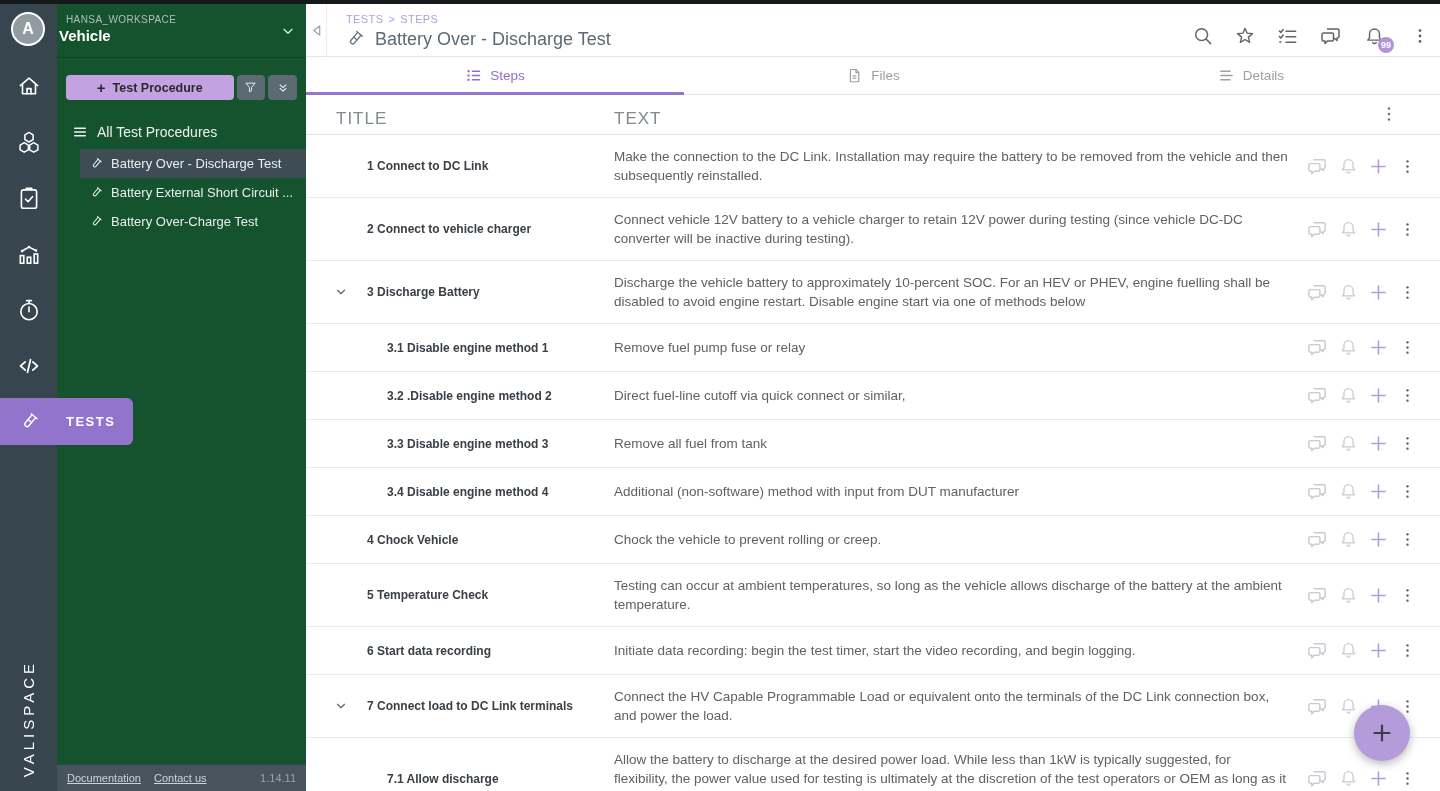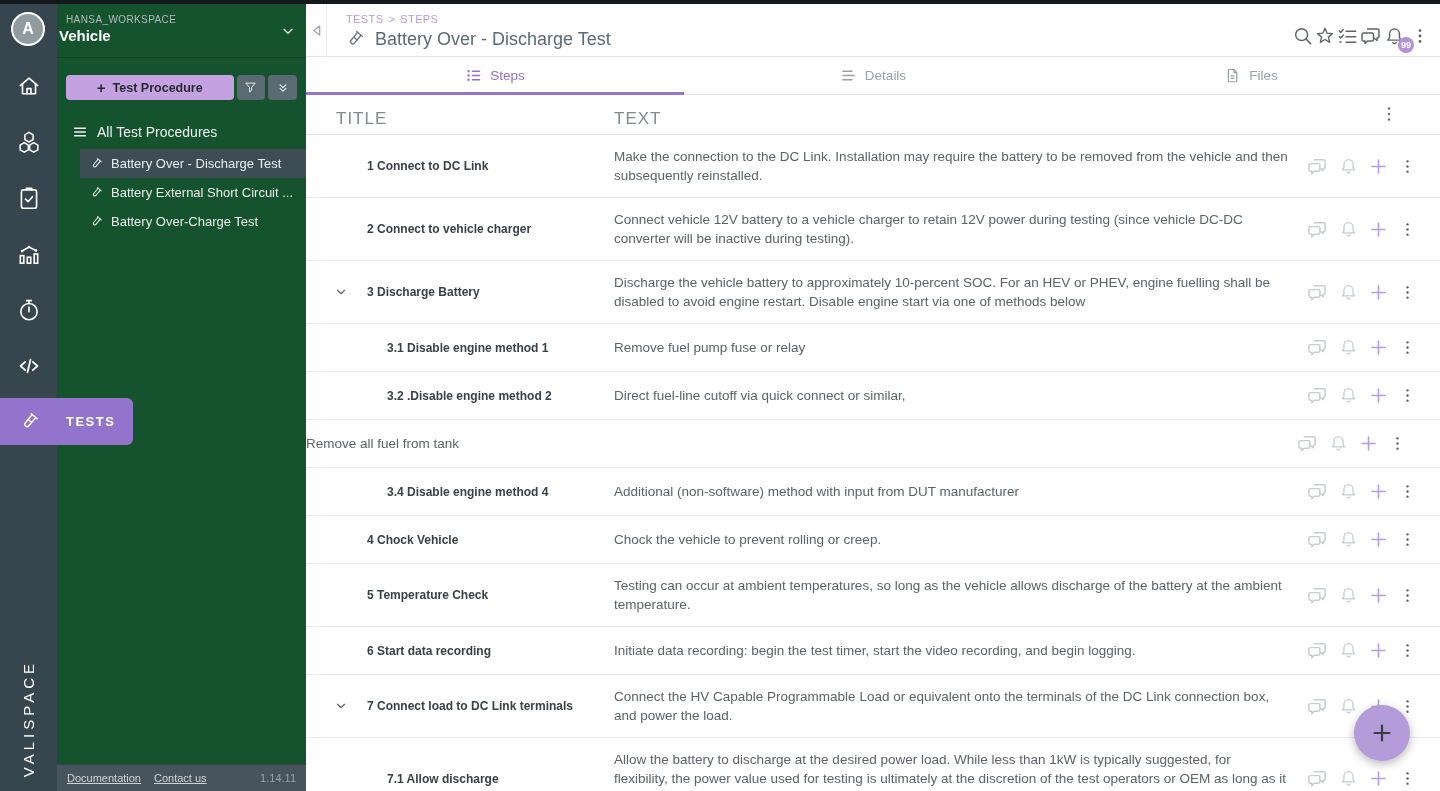--- a/index.html
+++ b/index.html
@@ -50,21 +50,21 @@
   
   .main { position:absolute; left:306px; top:4px; width:1134px; height:787px; background:#fff; }
 
   .content-header { position:relative; height:53px; border-bottom:1px solid #e2e4e6; }
   .collapse-strip { position:absolute; left:0; top:0; width:21px; height:53px; border-right:1px solid #ebedee;
                     display:flex; align-items:center; justify-content:center; cursor:pointer; }
   .crumbs { position:absolute; left:40px; top:9px; font-size:11px; color:#b39ddb; letter-spacing:0.4px; }
   .crumbs .sep { margin:0 5px; }
   .title-row { position:absolute; left:38px; top:25px; display:flex; align-items:center; gap:10px; }
   .page-title { font-size:18px; font-weight:500; color:#5b6a75; }
-  .header-icons { position:absolute; right:10px; top:0; height:64px; display:flex; align-items:center; color:#5f6368; }
+  .header-icons { position:absolute; right:10px; top:0; height:64px; display:flex; align-items:center; gap:20px; color:#5f6368; }
   .hicon { display:flex; cursor:pointer; position:relative; }
   .badge { position:absolute; right:-8px; bottom:-5px; min-width:16px; height:16px; border-radius:8px;
            background:#b293d8; color:#fff; font-size:9px; font-weight:bold; display:flex; align-items:center;
            justify-content:center; padding:0 3px; }
 
   
   .tabbar { display:flex; height:38px; border-bottom:1px solid #e2e4e6; }
   .tab { width:378px; display:flex; align-items:center; justify-content:center; gap:8px; font-size:13.5px;
          color:#9aa0a6; position:relative; cursor:pointer; }
   .tab.active { color:#8e6fc9; }
@@ -327,38 +327,38 @@
             <rect x="3.5" y="10.5" width="3" height="3" fill="currentColor" stroke="none"></rect>
             <path d="M10.5 12h10"></path>
             <rect x="3.5" y="16.5" width="3" height="3" fill="currentColor" stroke="none"></rect>
             <path d="M10.5 18h10"></path>
           </svg>
       </span>
       <span>Steps</span>
     </div>
     <div class="tab">
       <span>
-        <svg width="17" height="17" viewBox="0 0 24 24" fill="none" stroke="currentColor" stroke-width="2" stroke-linecap="round">
-            <path d="M4 6h13"></path>
-            <path d="M4 12h16"></path>
-            <path d="M4 18h13"></path>
-          </svg>
-      </span>
-      <span>Details</span>
-    </div>
-    <div class="tab">
-      <span>
         <svg width="17" height="17" viewBox="0 0 24 24" fill="none" stroke="currentColor" stroke-width="1.7" stroke-linejoin="round">
             <path d="M7 3.5h7l4 4V20a0.8 0.8 0 0 1-0.8 0.8H7a0.8 0.8 0 0 1-0.8-0.8V4.3A0.8 0.8 0 0 1 7 3.5z"></path>
             <path d="M14 3.5V7.8h4"></path>
             <path d="M9.3 12.5h5.4"></path>
             <path d="M9.3 15.8h5.4"></path>
           </svg>
       </span>
       <span>Files</span>
+    </div>
+    <div class="tab">
+      <span>
+        <svg width="17" height="17" viewBox="0 0 24 24" fill="none" stroke="currentColor" stroke-width="2" stroke-linecap="round">
+            <path d="M4 6h13"></path>
+            <path d="M4 12h16"></path>
+            <path d="M4 18h13"></path>
+          </svg>
+      </span>
+      <span>Details</span>
     </div>
   </div>
 
   <div class="table-header">
     <span class="th th-title">TITLE</span>
     <span class="th th-text">TEXT</span>
     <span class="th-kebab">
       <svg width="20" height="20" viewBox="0 0 24 24" fill="currentColor">
           <circle cx="12" cy="5.5" r="1.5"></circle>
           <circle cx="12" cy="12" r="1.5"></circle>
@@ -532,20 +532,21 @@
               <circle cx="12" cy="5.5" r="1.5"></circle>
               <circle cx="12" cy="12" r="1.5"></circle>
               <circle cx="12" cy="18.5" r="1.5"></circle>
             </svg>
       </span>
     </div>
   </div>
 
   <div class="row lvl1">
 
+    <div class="cell-title">3.3 Disable engine method 3</div>
     <div class="cell-text">Remove all fuel from tank</div>
     <div class="cell-actions">
       <span class="act comment">
         <svg width="23" height="23" viewBox="0 0 24 24" fill="none" stroke="currentColor" stroke-width="1.5" stroke-linejoin="round">
               <path d="M8 5h10.5a1.5 1.5 0 0 1 1.5 1.5v6a1.5 1.5 0 0 1-1.5 1.5H18v2.5L15 14"></path>
               <path d="M4.5 9H13a1.5 1.5 0 0 1 1.5 1.5v5A1.5 1.5 0 0 1 13 17H8.5L6 19.5V17H4.5A1.5 1.5 0 0 1 3 15.5v-5A1.5 1.5 0 0 1 4.5 9z" fill="#fff"></path>
             </svg>
       </span>
       <span class="act bellic">
         <svg width="21" height="21" viewBox="0 0 24 24" fill="none" stroke="currentColor" stroke-width="1.5" stroke-linecap="round" stroke-linejoin="round">

